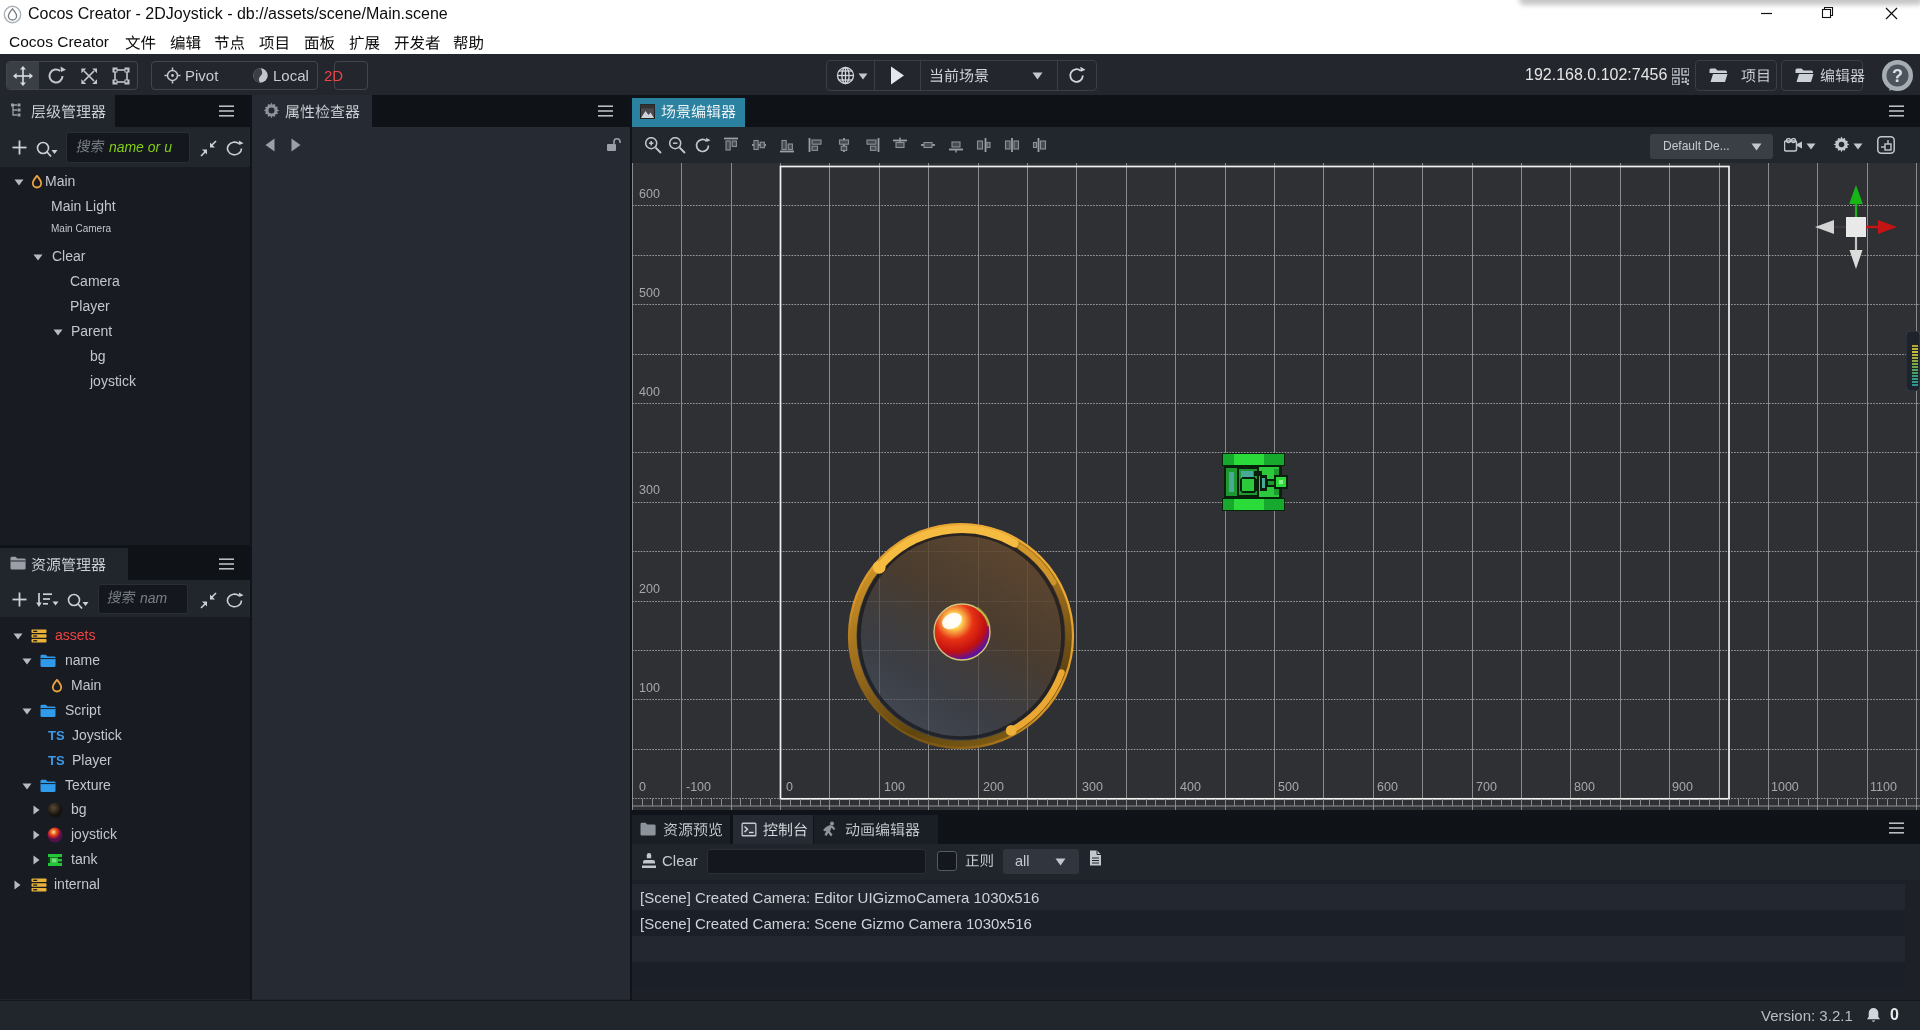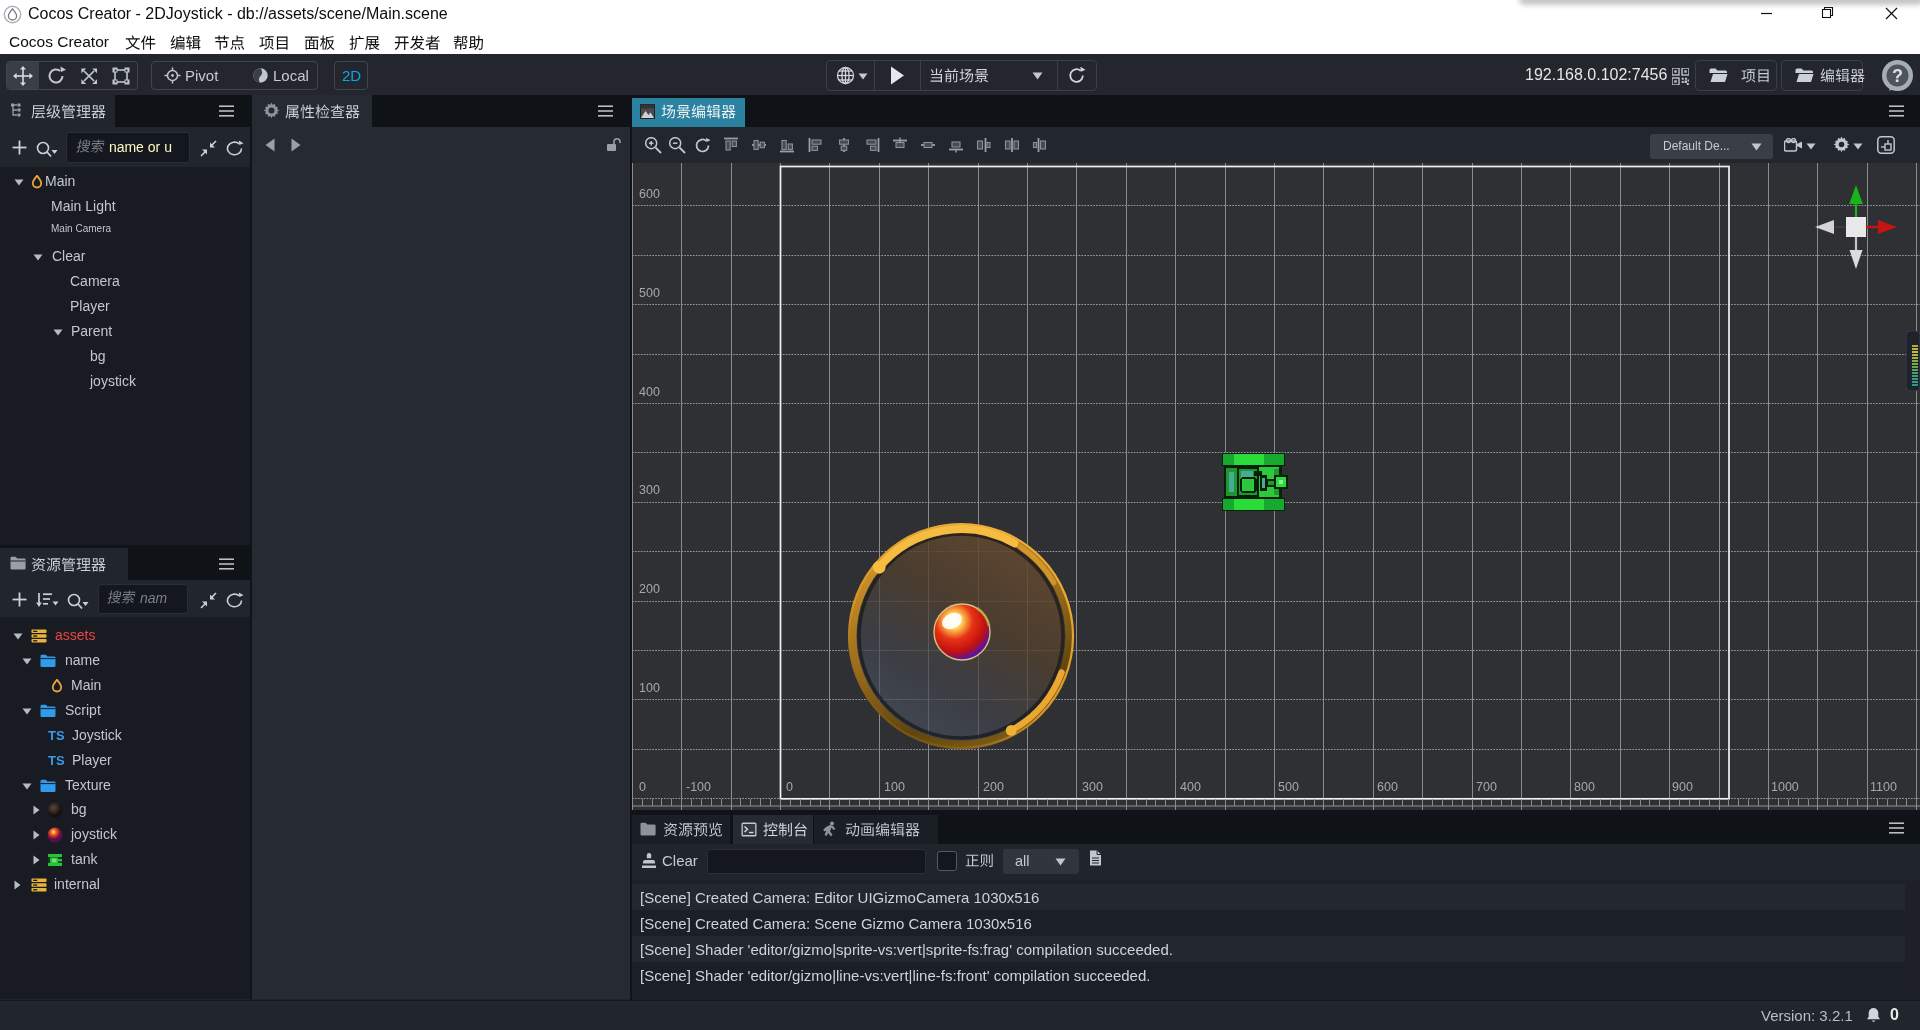--- a/index.html
+++ b/index.html
@@ -114,21 +114,21 @@
       </g>
 <circle cx="8.5" cy="8.5" r="1.4" fill="#c2c7cd"></circle>
     </svg>
 <div class="txt" style="left:185px;top:67px;font-size:15px;color:#c6cbd1">Pivot</div>
 <svg class="abs" style="left:252px;top:67px" width="17" height="17" viewBox="0 0 17 17">
 <circle cx="8.5" cy="8.5" r="7.2" fill="#c2c7cd"></circle>
 <path d="M8.5 1.3 a7.2 7.2 0 0 0 0 14.4 c-2.2-2.2-2.2-4.4 0-6.6 c2.2-2.2 2.2-4.8 0-7.8 z" fill="#23262d" opacity="0.85"></path>
 </svg>
 <div class="txt" style="left:273px;top:67px;font-size:15px;color:#c6cbd1">Local</div>
 <div class="abs" style="left:334px;top:61px;width:34px;height:29px;border:1px solid #41464e;border-radius:4px"></div>
-<div class="txt" style="left:342px;top:67px;font-size:15px;color:#0ea5e9">2D</div>
+<div class="txt" style="left:324px;top:67px;font-size:15px;color:#ef4444">2D</div>
 <div class="abs" style="left:826px;top:60px;width:271px;height:31px;border:1px solid #3a3f46;border-radius:4px"></div>
 <div class="abs" style="left:874px;top:61px;width:1px;height:29px;background:#3a3f46"></div>
 <div class="abs" style="left:920px;top:61px;width:1px;height:29px;background:#3a3f46"></div>
 <div class="abs" style="left:1057px;top:61px;width:1px;height:29px;background:#3a3f46"></div>
 <svg class="abs" style="left:835px;top:65px" width="21" height="21" viewBox="0 0 21 21">
 <g fill="none" stroke="#d2d6db" stroke-width="1.3">
 <circle cx="10.5" cy="10.5" r="8"></circle>
         <ellipse cx="10.5" cy="10.5" rx="3.6" ry="8"></ellipse>
 <line x1="2.5" y1="10.5" x2="18.5" y2="10.5"></line>
         <line x1="3.6" y1="6" x2="17.4" y2="6"></line>
@@ -229,21 +229,21 @@
         <line x1="7.5" y1="0.5" x2="7.5" y2="14.5"></line>
         <line x1="0.5" y1="7.5" x2="14.5" y2="7.5"></line>
       </g>
     </svg>
 <svg class="abs" style="left:36px;top:141px" width="22" height="17" viewBox="0 0 22 17">
 <circle cx="7" cy="7" r="5.5" fill="none" stroke="#ccd1d7" stroke-width="1.6"></circle>
 <line x1="11" y1="11" x2="15" y2="15.5" stroke="#ccd1d7" stroke-width="1.8"></line>
 <path d="M15.5 9 h6 l-3 4 z" fill="#ccd1d7"></path>
     </svg>
 <div class="abs" style="left:66px;top:132px;width:124px;height:31px;background:#14171d;border:1px solid #2a2f36;border-radius:3px"></div>
-<div class="txt" style="left:76px;top:139px;font-size:14px;color:#fef9c3"><span style="display:inline-block;vertical-align:top;transform:skewX(-10deg)"><svg width="29" height="18" viewBox="0 -12.3 29 18" style="display:inline">
+<div class="txt" style="left:76px;top:139px;font-size:14px;font-style:italic;color:#84cc16"><span style="display:inline-block;vertical-align:top;transform:skewX(-10deg)"><svg width="29" height="18" viewBox="0 -12.3 29 18" style="display:inline">
           <path d="M2.3 -11.8V-8.9H0.6V-8H2.3V-5L0.5 -4.3L0.8 -3.3L2.3 -3.9V-0.2C2.3 0 2.3 0 2.1 0C1.9 0.1 1.4 0.1 0.9 0C1 0.3 1.2 0.8 1.2 1.1C2 1.1 2.5 1 2.9 0.9C3.2 0.7 3.3 0.4 3.3 -0.2V-4.3L4.9 -4.9L4.7 -5.9L3.3 -5.3V-8H4.7V-8.9H3.3V-11.8ZM5.3 -4.1V-3.2H5.9L5.8 -3.1C6.4 -2.2 7.2 -1.4 8.2 -0.7C7 -0.2 5.6 0.1 4.3 0.3C4.4 0.5 4.6 0.9 4.7 1.1C6.3 0.9 7.8 0.5 9.1 -0.2C10.2 0.4 11.5 0.8 12.8 1.1C13 0.8 13.2 0.4 13.5 0.2C12.2 0 11.1 -0.3 10.1 -0.7C11.2 -1.5 12.2 -2.5 12.8 -3.8L12.1 -4.1L11.9 -4.1H9.6V-5.4H12.8V-10.6H10.1V-9.7H11.9V-8.4H10.2V-7.6H11.9V-6.3H9.6V-11.8H8.6V-6.3H6.4V-7.6H7.9V-8.4H6.4V-9.7C7.1 -9.9 7.9 -10.2 8.5 -10.6L7.7 -11.3C7.2 -10.9 6.3 -10.5 5.5 -10.2V-5.4H8.6V-4.1ZM11.3 -3.2C10.8 -2.4 10 -1.7 9.1 -1.2C8.2 -1.8 7.4 -2.4 6.9 -3.2Z M22.9 -1.5C24.1 -0.8 25.6 0.2 26.3 0.8L27.1 0.2C26.3 -0.4 24.8 -1.4 23.7 -2ZM18.1 -1.9C17.3 -1.1 16 -0.4 14.9 0.2C15.1 0.3 15.5 0.7 15.7 0.9C16.8 0.3 18.1 -0.6 19 -1.5ZM16.7 -4.5C17 -4.6 17.3 -4.6 19.9 -4.8C18.7 -4.2 17.8 -3.8 17.3 -3.6C16.5 -3.3 15.9 -3.1 15.4 -3.1C15.5 -2.8 15.7 -2.3 15.7 -2.1C16.1 -2.3 16.6 -2.3 20.7 -2.6V-0.1C20.7 0 20.6 0.1 20.4 0.1C20.2 0.1 19.4 0.1 18.6 0.1C18.7 0.4 18.9 0.8 19 1.1C20 1.1 20.7 1.1 21.1 0.9C21.6 0.7 21.7 0.4 21.7 -0.1V-2.6L25.2 -2.9C25.5 -2.5 25.9 -2.1 26.1 -1.8L26.9 -2.3C26.3 -3.1 25 -4.3 24.1 -5.1L23.3 -4.6C23.7 -4.3 24.1 -3.9 24.4 -3.6L18.3 -3.2C20.3 -4 22.3 -4.9 24.2 -6.1L23.4 -6.7C22.8 -6.3 22.1 -5.9 21.4 -5.6L18.3 -5.4C19.3 -5.9 20.3 -6.4 21.1 -7.1L20.7 -7.4H26.1V-5.7H27.1V-8.3H21.5V-9.6H26.9V-10.5H21.5V-11.8H20.5V-10.5H15.1V-9.6H20.5V-8.3H14.9V-5.7H15.9V-7.4H20.1C19.1 -6.6 17.8 -6 17.4 -5.8C17.1 -5.5 16.7 -5.4 16.4 -5.4C16.5 -5.1 16.7 -4.7 16.7 -4.5Z" fill="#7a8087"></path>
         </svg></span> name or u</div>
 <svg class="abs" style="left:200px;top:140px" width="17" height="17" viewBox="0 0 17 17">
 <g stroke="#ccd1d7" stroke-width="1.6" fill="#ccd1d7">
 <line x1="10.5" y1="6.5" x2="16" y2="1"></line>
         <path d="M10 2.5 v5 h5 l-1.5 -1.5 -2 -2 z" stroke="none"></path>
 <line x1="6.5" y1="10.5" x2="1" y2="16"></line>
         <path d="M7 14.5 v-5 h-5 l1.5 1.5 2 2 z" stroke="none"></path>
 </g>
     </svg>
@@ -780,23 +780,21 @@
         <line x1="3" y1="8" x2="10" y2="8"></line>
         <line x1="3" y1="10.5" x2="10" y2="10.5"></line>
         <line x1="3" y1="13" x2="10" y2="13"></line>
       </g>
     </svg>
 <div class="abs" style="left:630px;top:884px;width:1275px;height:26px;background:#23272f"></div>
 <div class="txt" style="left:640px;top:889px;font-size:15px;color:#ced3d9">[Scene] Created Camera: Editor UIGizmoCamera 1030x516</div>
 <div class="abs" style="left:630px;top:910px;width:1275px;height:26px;background:#1b1f27"></div>
 <div class="txt" style="left:640px;top:915px;font-size:15px;color:#ced3d9">[Scene] Created Camera: Scene Gizmo Camera 1030x516</div>
 <div class="abs" style="left:630px;top:936px;width:1275px;height:26px;background:#23272f"></div>
-<div class="txt" style="left:640px;top:941px;font-size:15px;color:#ced3d9">[Scene] Shader 'editor/gizmo|sprite-vs:vert|sprite-fs:frag' compilation succeeded.</div>
 <div class="abs" style="left:630px;top:962px;width:1275px;height:26px;background:#1b1f27"></div>
-<div class="txt" style="left:640px;top:967px;font-size:15px;color:#ced3d9">[Scene] Shader 'editor/gizmo|line-vs:vert|line-fs:front' compilation succeeded.</div>
 <div class="abs" style="left:250px;top:95px;width:2px;height:905px;background:#101319"></div>
 <div class="abs" style="left:630px;top:95px;width:2px;height:905px;background:#101319"></div>
 <div class="abs" style="left:630px;top:810px;width:1290px;height:5px;background:#101319"></div>
 <div class="abs" style="left:0;top:1000px;width:1920px;height:30px;background:#21252c;border-top:1px solid #14181e"></div>
 <div class="txt" style="left:1761px;top:1007px;font-size:15px;color:#b9bec5">Version: 3.2.1</div>
 <svg class="abs" style="left:1866px;top:1007px" width="15" height="16" viewBox="0 0 15 16">
 <path d="M7.5 1 a4.8 4.8 0 0 1 4.8 4.8 v4 l1.7 2.4 h-13 l1.7 -2.4 v-4 A4.8 4.8 0 0 1 7.5 1 z" fill="#d2d6db"></path>
 <path d="M5.8 13.5 a1.8 1.8 0 0 0 3.4 0 z" fill="#d2d6db"></path>
     </svg>
 <div class="txt" style="left:1890px;top:1006px;font-size:16px;font-weight:bold;color:#e8ebee">0</div>

